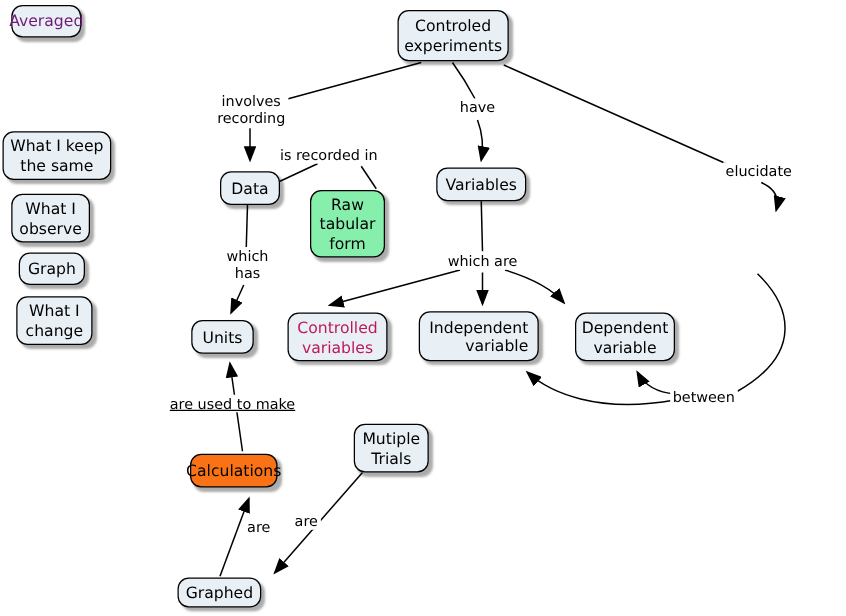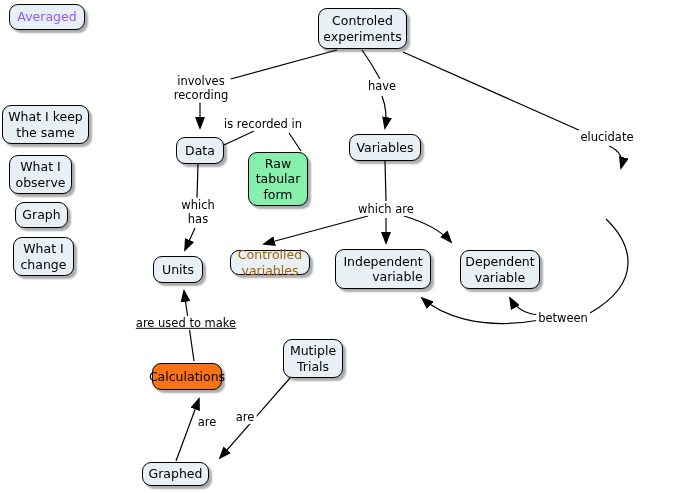--- a/index.html
+++ b/index.html
@@ -78,37 +78,37 @@
       <path d="M 368,216 Q 320,229 264,244" class="edge" stroke="#000000" marker-end="url(#arrowhead)"></path>
       <path d="M 386,218 L 386,243" class="edge" stroke="#000000" marker-end="url(#arrowhead)"></path>
       <path d="M 404,216 Q 437,226 451,242" class="edge" stroke="#000000" marker-end="url(#arrowhead)"></path>
       <path d="M 606,219 C 632,244 644,282 590,313" class="edge" stroke="#000000"></path>
       <path d="M 540,315 C 524,314 515,307 510,298" class="edge" stroke="#000000" marker-end="url(#arrowhead)"></path>
       <path d="M 540,320 C 478,331 440,314 422,298" class="edge" stroke="#000000" marker-end="url(#arrowhead)"></path>
       <path d="M 194,361 L 184,291" class="edge" stroke="#000000" marker-end="url(#arrowhead)"></path>
       <path d="M 176,461 L 199,399" class="edge" stroke="#000000" marker-end="url(#arrowhead)"></path>
       <path d="M 290,378 L 220,458" class="edge" stroke="#000000" marker-end="url(#arrowhead)"></path>
     </svg>
-<div class="node" style="left: 9px; top: 4px; width: 76px; height: 26px; background: rgb(232, 240, 246); border-color: rgb(0, 0, 0); color: #8b5cf6;">Averaged</div>
+<div class="node" style="left: 9px; top: 4px; width: 56px; height: 26px; background: rgb(232, 240, 246); border-color: rgb(0, 0, 0); color: #701a75;">Averaged</div>
     <div class="node" style="left: 2px; top: 105px; width: 87px; height: 39px; background: rgb(232, 240, 246); border-color: rgb(0, 0, 0); color: rgb(0, 0, 0);">What I keep
 the same</div>
     <div class="node" style="left: 9px; top: 155px; width: 63px; height: 39px; background: rgb(232, 240, 246); border-color: rgb(0, 0, 0); color: rgb(0, 0, 0);">What I
 observe</div>
     <div class="node" style="left: 15px; top: 202px; width: 53px; height: 26px; background: rgb(232, 240, 246); border-color: rgb(0, 0, 0); color: rgb(0, 0, 0);">Graph</div>
     <div class="node" style="left: 13px; top: 237px; width: 61px; height: 39px; background: rgb(232, 240, 246); border-color: rgb(0, 0, 0); color: rgb(0, 0, 0);">What I
 change</div>
     <div class="node" style="left: 318px; top: 8px; width: 89px; height: 41px; background: rgb(232, 240, 246); border-color: rgb(0, 0, 0); color: rgb(0, 0, 0);">Controled
 experiments</div>
     <div class="node" style="left: 176px; top: 137px; width: 48px; height: 27px; background: rgb(232, 240, 246); border-color: rgb(0, 0, 0); color: rgb(0, 0, 0);">Data</div>
     <div class="node" style="left: 248px; top: 152px; width: 60px; height: 54px; background: #86efac; border-color: rgb(0, 0, 0); color: rgb(0, 0, 0);">Raw
 tabular
 form</div>
     <div class="node" style="left: 349px; top: 134px; width: 72px; height: 27px; background: rgb(232, 240, 246); border-color: rgb(0, 0, 0); color: rgb(0, 0, 0);">Variables</div>
     <div class="node" style="left: 153px; top: 256px; width: 50px; height: 27px; background: rgb(232, 240, 246); border-color: rgb(0, 0, 0); color: rgb(0, 0, 0);">Units</div>
-    <div class="node" style="left: 230px; top: 250px; width: 80px; height: 25px; background: rgb(232, 240, 246); border-color: rgb(0, 0, 0); color: #a16207;">Controlled
+    <div class="node" style="left: 230px; top: 250px; width: 80px; height: 39px; background: rgb(232, 240, 246); border-color: rgb(0, 0, 0); color: #be185d;">Controlled
 variables</div>
     <div class="node" style="left: 335px; top: 249px; width: 96px; height: 40px; background: rgb(232, 240, 246); border-color: rgb(0, 0, 0); color: rgb(0, 0, 0); text-align: right;">Independent
 variable</div>
     <div class="node" style="left: 460px; top: 250px; width: 80px; height: 39px; background: rgb(232, 240, 246); border-color: rgb(0, 0, 0); color: rgb(0, 0, 0);">Dependent
 variable</div>
     <div class="node" style="left: 152px; top: 363px; width: 70px; height: 27px; background: #f97316; border-color: rgb(0, 0, 0); color: rgb(0, 0, 0);">Calculations</div>
     <div class="node" style="left: 283px; top: 339px; width: 60px; height: 39px; background: rgb(232, 240, 246); border-color: rgb(0, 0, 0); color: rgb(0, 0, 0);">Mutiple
 Trials</div>
     <div class="node" style="left: 142px; top: 462px; width: 67px; height: 24px; background: rgb(232, 240, 246); border-color: rgb(0, 0, 0); color: rgb(0, 0, 0);">Graphed</div>
     <div class="link-label" style="left: 201px; top: 88px; color: rgb(0, 0, 0);">involves

